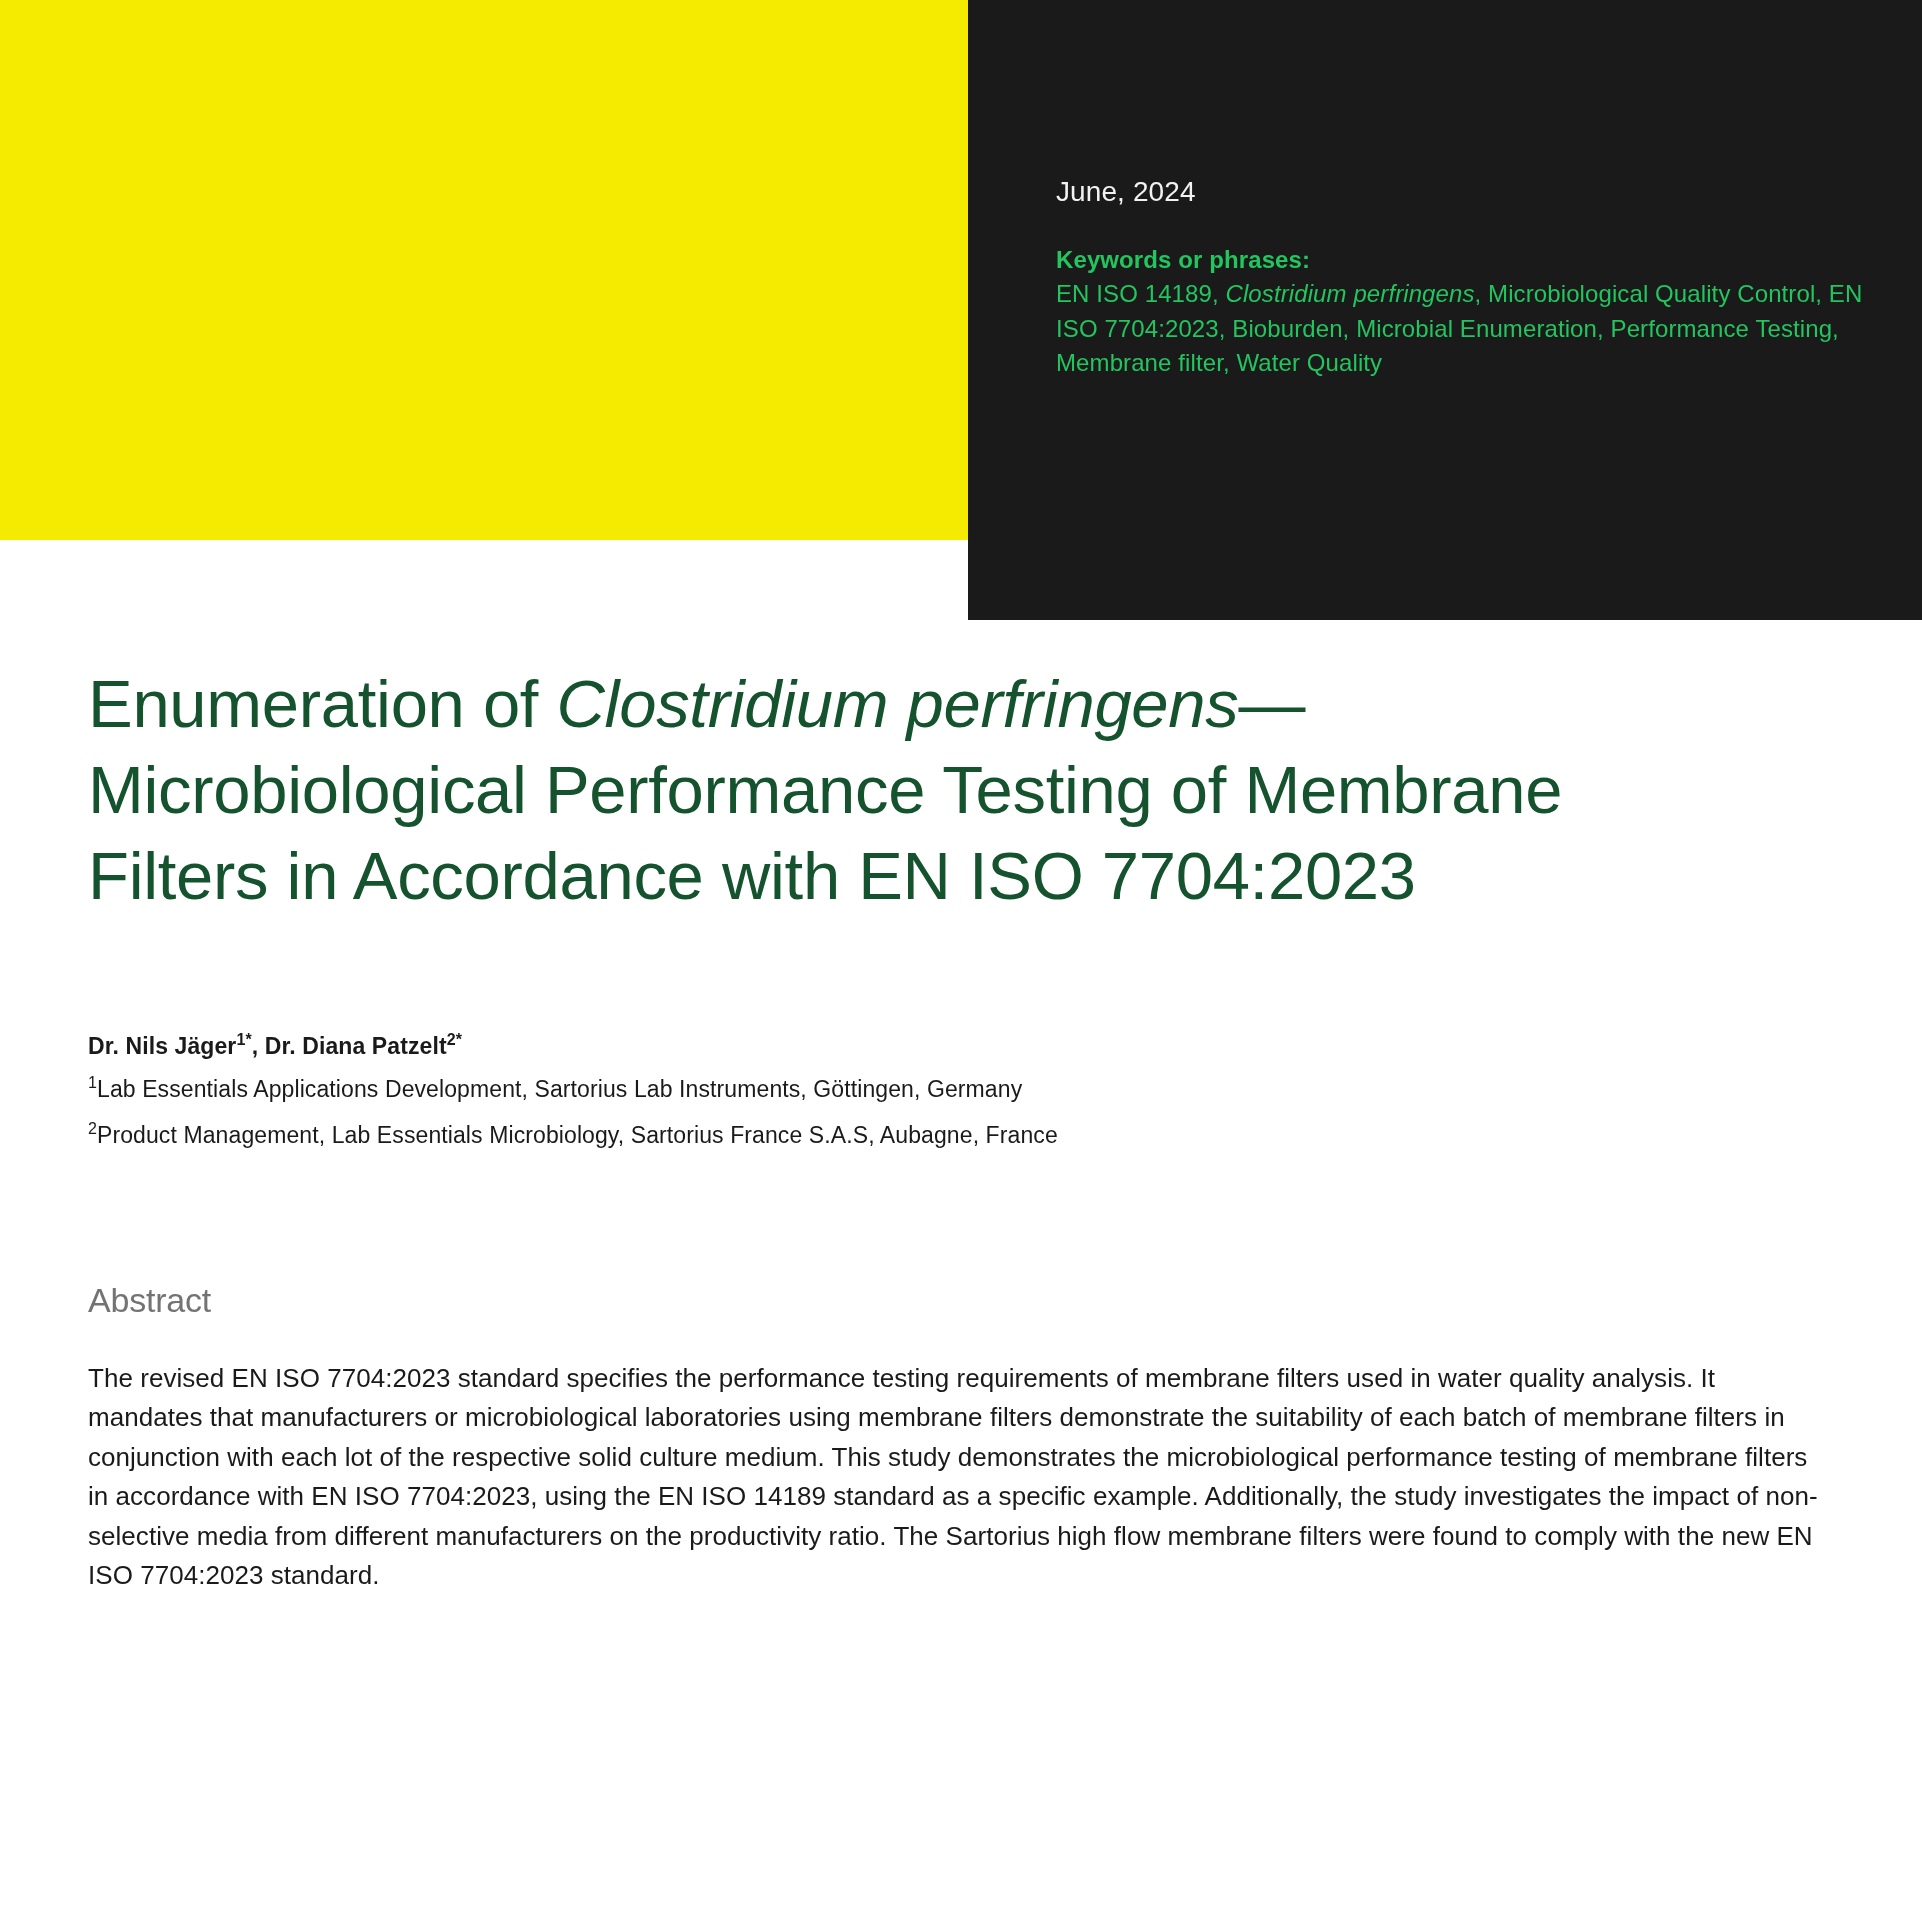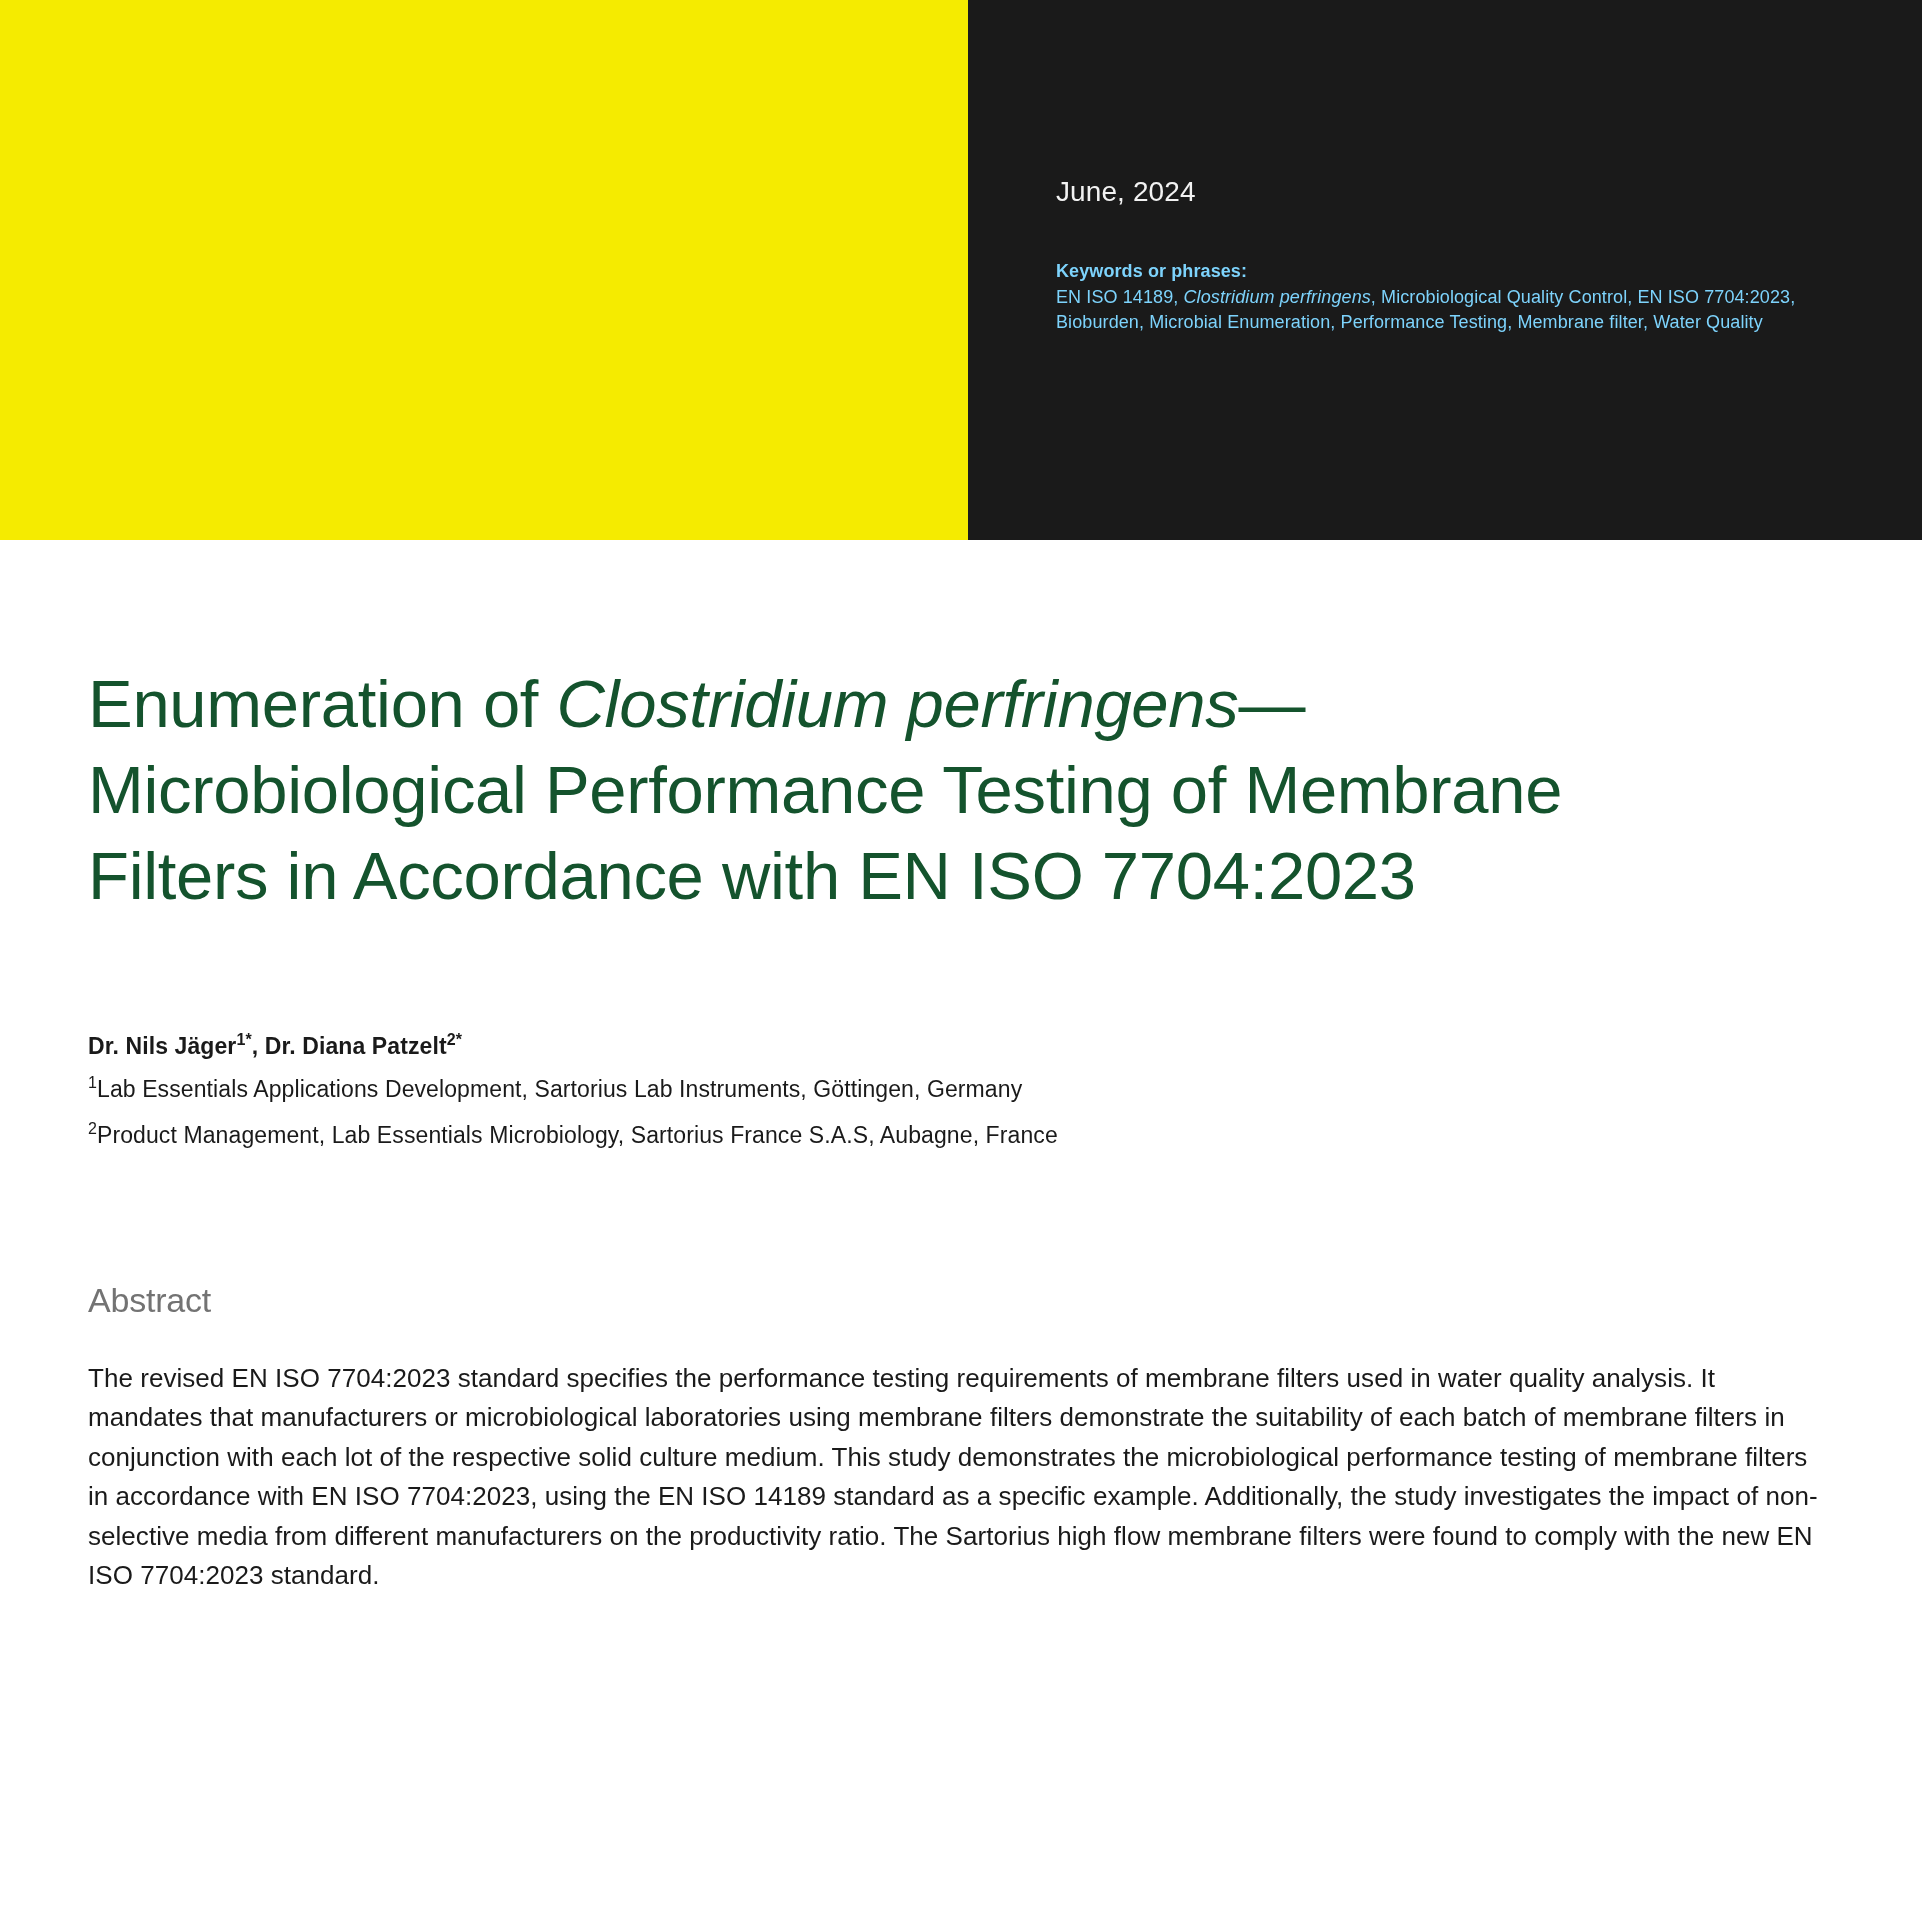--- a/index.html
+++ b/index.html
@@ -29,37 +29,37 @@
     height: 540px;
   }
   .header-yellow {
     width: 968px;
     height: 540px;
     background: #f5eb00;
     flex: none;
   }
   .header-dark {
     flex: 1;
-    height: 540px;
+    height: 620px;
     background: #1a1a1a;
     color: #ffffff;
     box-sizing: border-box;
     padding: 174px 51px 0 88px;
   }
   .header-date {
     font-size: 28px;
     line-height: 1.3;
     color: #f2f2f2;
     letter-spacing: 0.1px;
   }
   .kw-block {
-    margin-top: 49px;
-    font-size: 18px;
+    margin-top: 33px;
+    font-size: 24px;
     line-height: 1.42;
-    color: #7dd3fc;
+    color: #22c55e;
     letter-spacing: 0.1px;
     max-width: 826px;
   }
   .kw-title {
     font-weight: bold;
     display: block;
   }
   .kw-italic {
     font-style: italic;
   }

